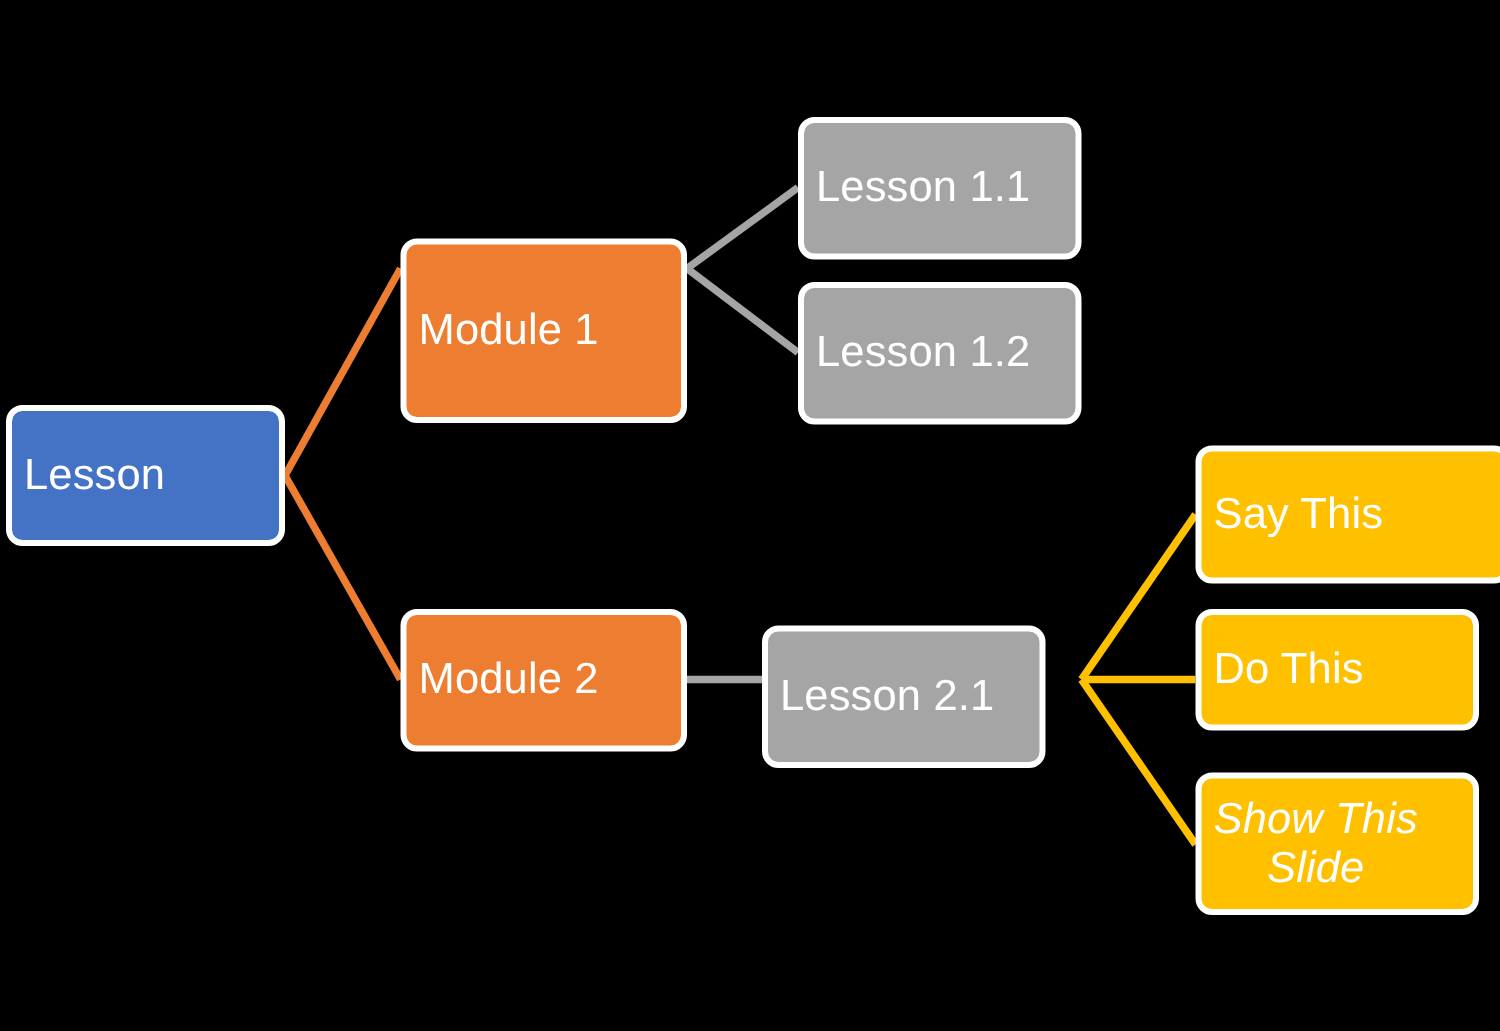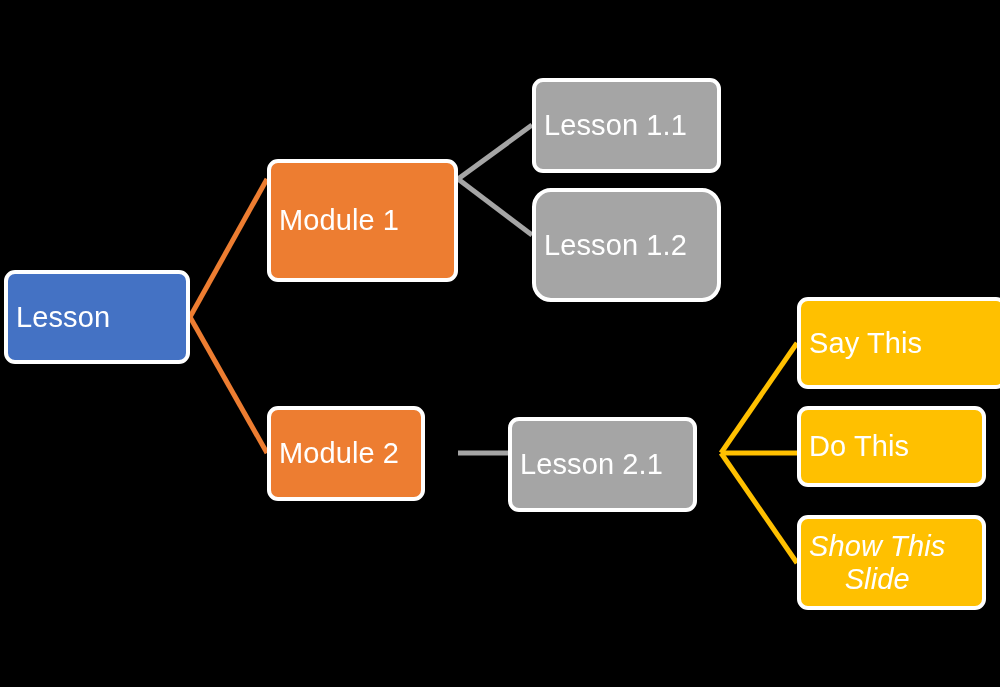--- a/index.html
+++ b/index.html
@@ -58,22 +58,22 @@
       <line x1="458" y1="179" x2="532" y2="125" stroke="#A5A5A5" stroke-width="5" stroke-linecap="butt"></line>
       <line x1="458" y1="179" x2="532" y2="235" stroke="#A5A5A5" stroke-width="5" stroke-linecap="butt"></line>
       <line x1="458" y1="453" x2="532" y2="453" stroke="#A5A5A5" stroke-width="5" stroke-linecap="butt"></line>
       <line x1="721" y1="453" x2="797" y2="343" stroke="#FFC000" stroke-width="5" stroke-linecap="butt"></line>
       <line x1="721" y1="453" x2="797" y2="453" stroke="#FFC000" stroke-width="5" stroke-linecap="butt"></line>
       <line x1="721" y1="453" x2="797" y2="563" stroke="#FFC000" stroke-width="5" stroke-linecap="butt"></line>
     </svg>
   <div id="nodes">
       <div class="node blue" style="left: 4px; top: 270px; width: 186px; height: 94px;"><span>Lesson</span></div>
       <div class="node orange" style="left: 267px; top: 131px; width: 191px; height: 123px; margin-top: 28px;"><span>Module 1</span></div>
-      <div class="node orange" style="left: 267px; top: 406px; width: 158px; height: 95px;"><span>Module 2</span></div>
+      <div class="node orange" style="left: 267px; top: 406px; width: 191px; height: 95px;"><span>Module 2</span></div>
       <div class="node gray" style="left: 532px; top: 78px; width: 189px; height: 95px;"><span>Lesson 1.1</span></div>
-      <div class="node gray" style="left: 532px; top: 188px; width: 189px; height: 114px; border-radius: 19px;"><span>Lesson 1.2</span></div>
+      <div class="node gray" style="left: 532px; top: 188px; width: 189px; height: 95px;"><span>Lesson 1.2</span></div>
       <div class="node gray" style="left: 508px; top: 406px; width: 189px; height: 95px; margin-top: 11px;"><span>Lesson 2.1</span></div>
       <div class="node yellow" style="left: 797px; top: 297px; width: 210px; height: 92px;"><span>Say This</span></div>
       <div class="node yellow" style="left: 797px; top: 406px; width: 189px; height: 81px;"><span>Do This</span></div>
       <div class="node yellow" style="left: 797px; top: 515px; width: 189px; height: 95px; font-style: italic;"><span>Show This
 Slide</span></div>
     </div>
 </div>
 
 </body></html>

